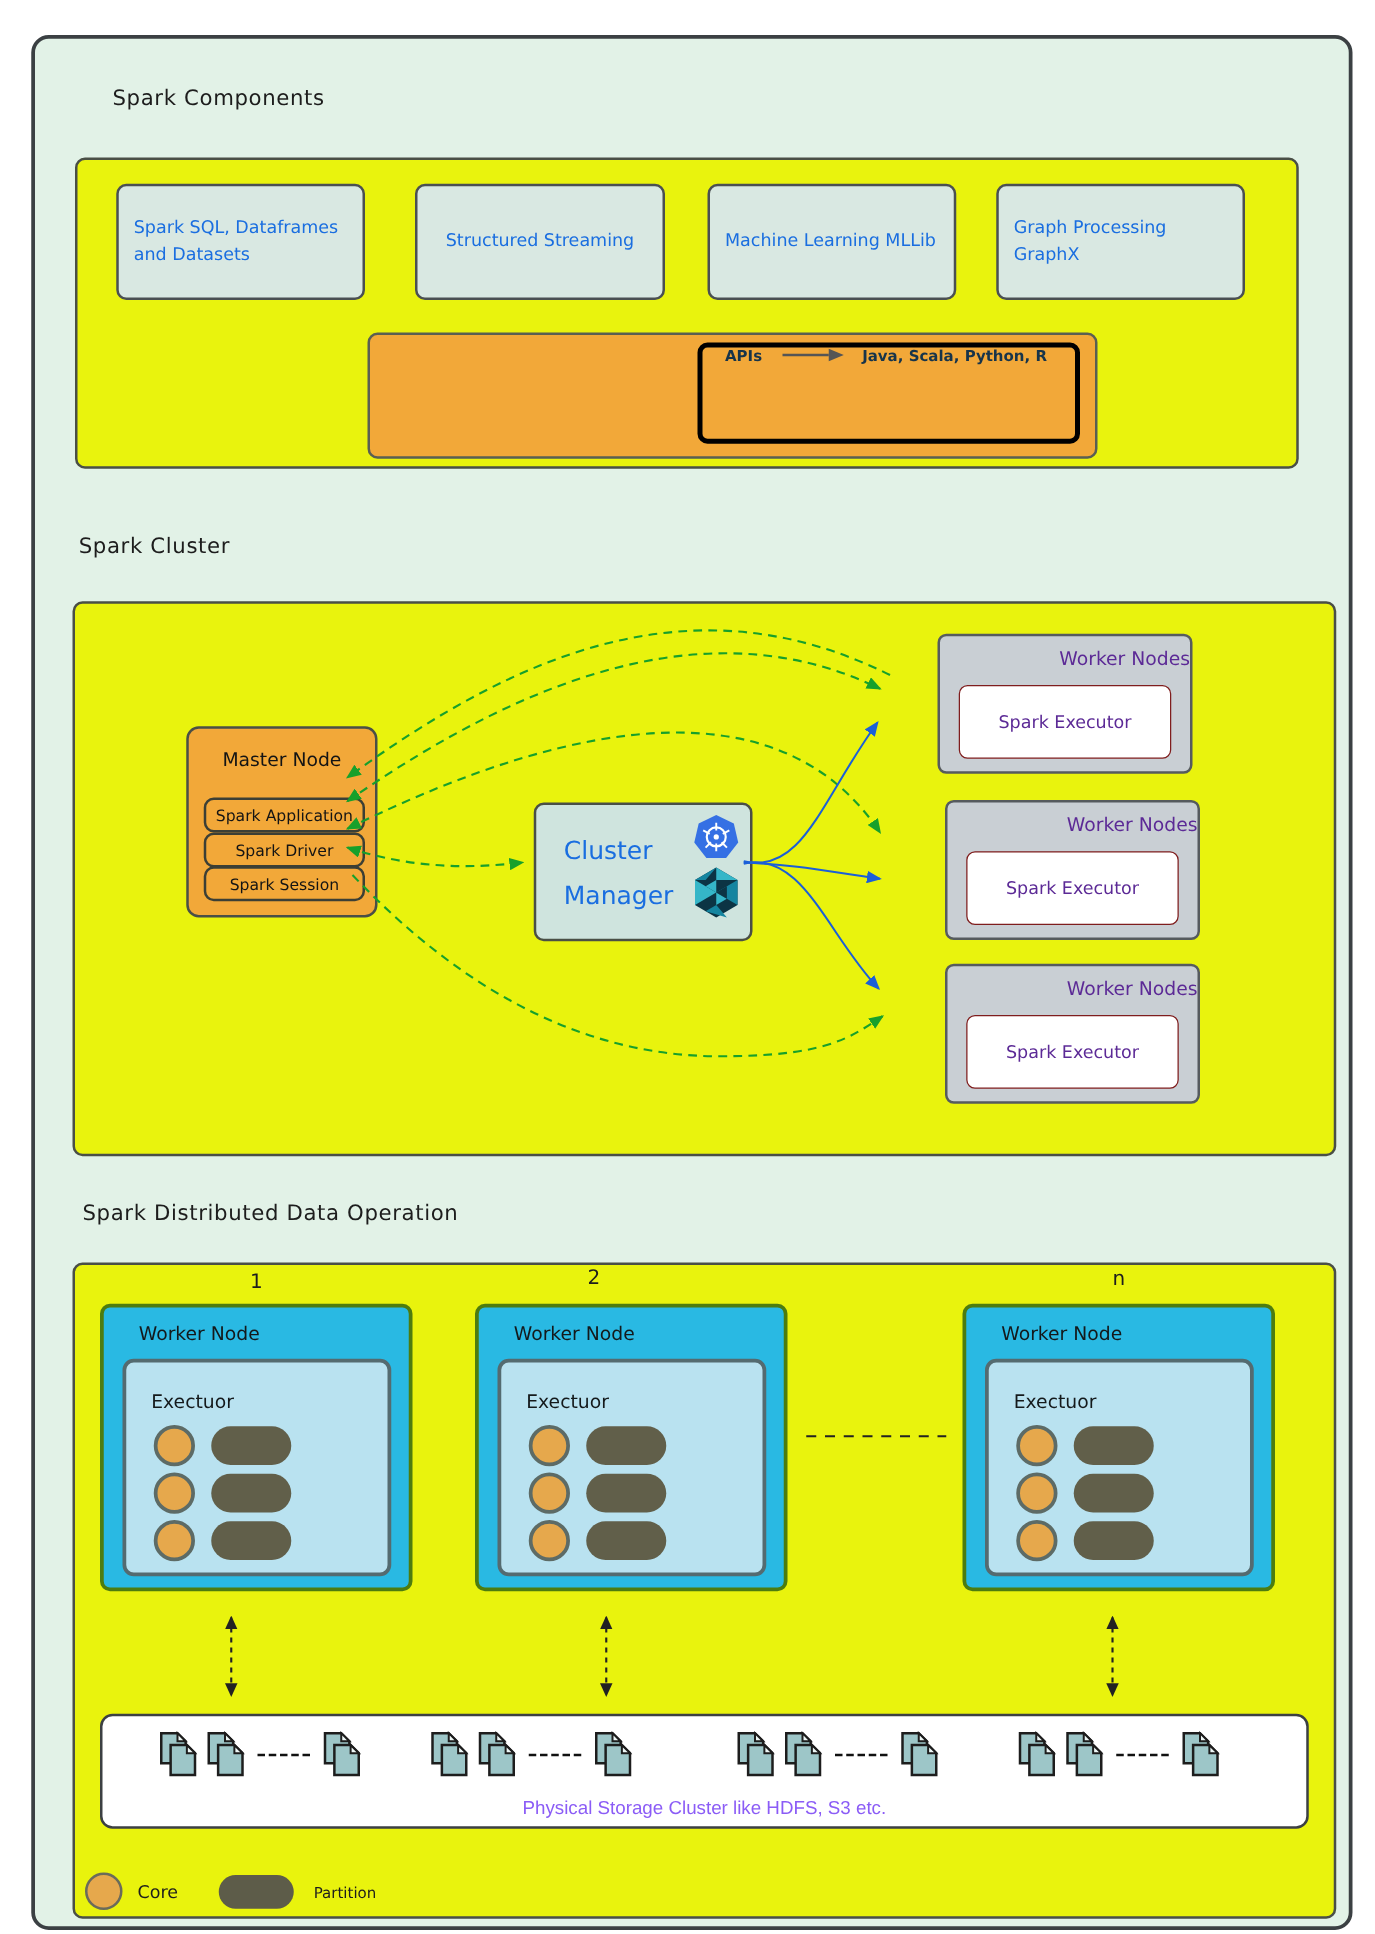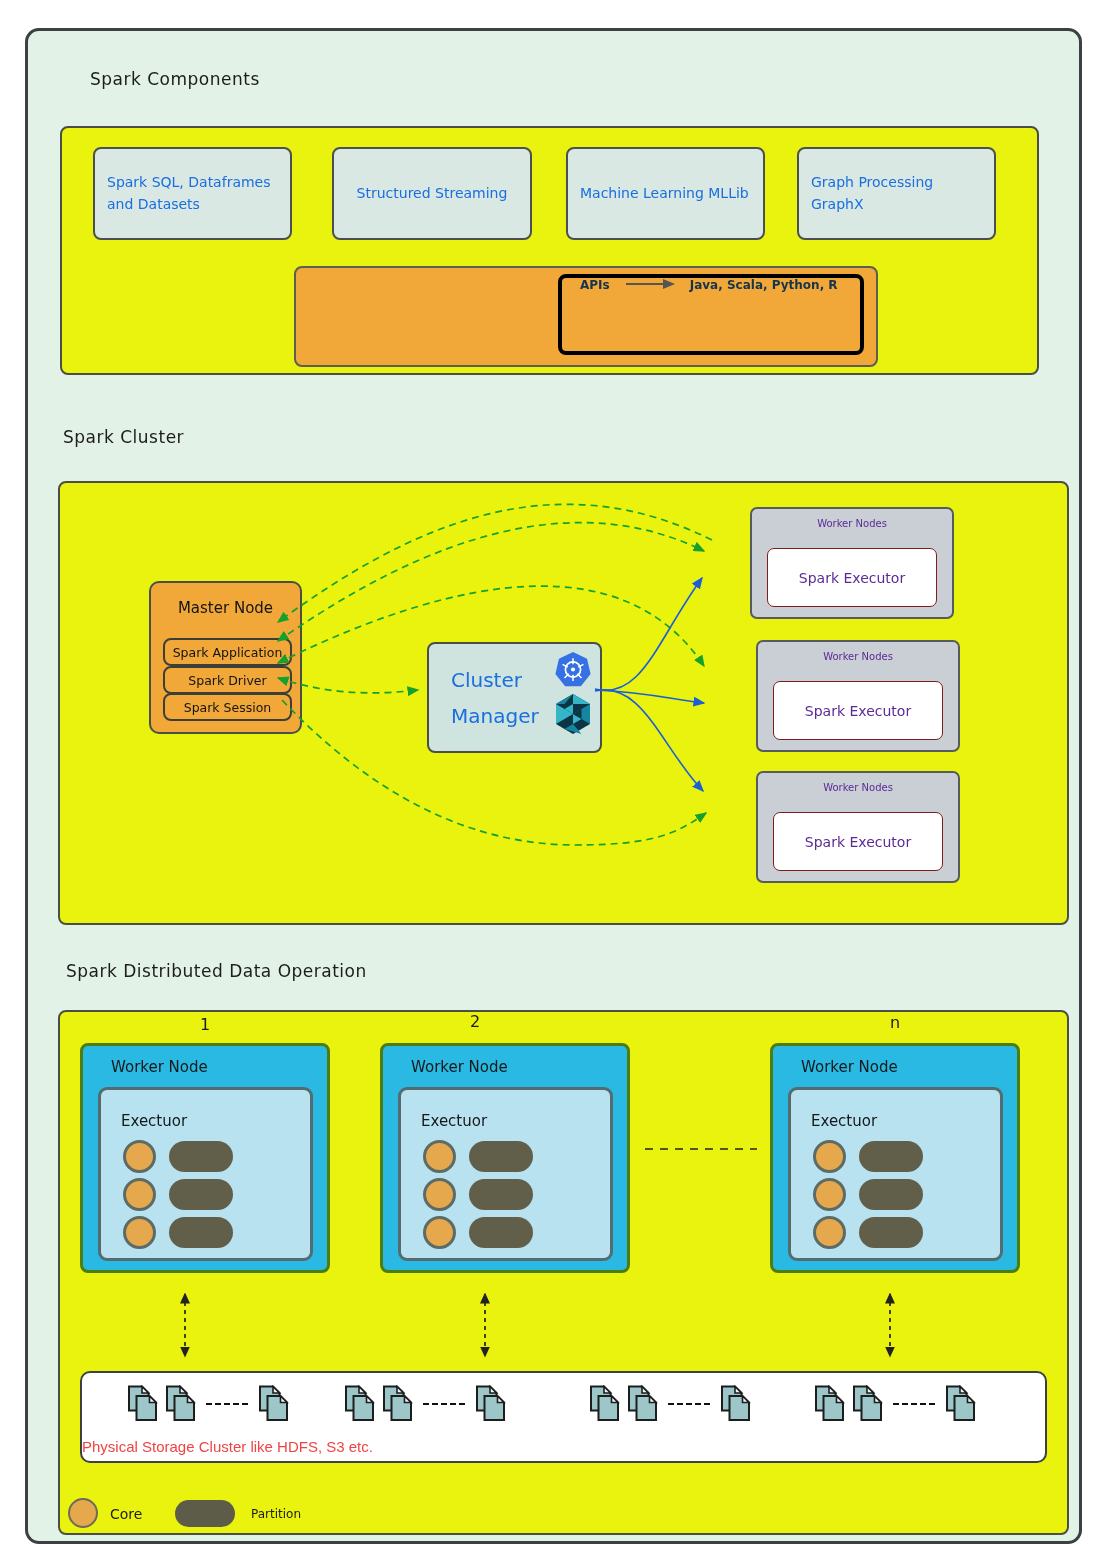--- a/index.html
+++ b/index.html
@@ -21,40 +21,40 @@
   
   .master{position:absolute;background:#f2a839;border:2px solid #4a4f46;border-radius:10px;}
   .master-title{position:absolute;top:16px;width:100%;text-align:center;color:#141414;font-size:15px;}
   .master-item{position:absolute;left:12px;width:125px;height:24px;background:#f2a839;border:2px solid #3c3f35;
                border-radius:8px;color:#141414;font-size:12.5px;display:flex;align-items:center;justify-content:center;}
   .cm-box{position:absolute;background:#cfe4de;border:2px solid #4a4f46;border-radius:8px;}
   .cm-label{position:absolute;left:22px;top:0;height:100%;display:flex;align-items:center;
             color:#1a6ee0;font-size:20px;width:96px;line-height:1.8;}
   .cm-ico{position:absolute;}
   .wnode{position:absolute;width:200px;height:108px;background:#c9cfd4;border:2px solid #565b5e;border-radius:7px;}
-  .wnode-title{position:absolute;top:9px;width:100%;text-align:center;color:#5c2a96;font-size:10px;}
+  .wnode-title{position:absolute;top:9px;width:100%;text-align:right;color:#5c2a96;font-size:15px;}
   .wnode-exec{position:absolute;left:15px;top:39px;width:168px;height:57px;background:#ffffff;border:1px solid #7f1d1d;
               border-radius:7px;display:flex;align-items:center;justify-content:center;color:#5c2a96;font-size:14px;}
   
   .idx{position:absolute;width:40px;text-align:center;color:#1d1d1d;font-size:16px;}
   .cnode{position:absolute;width:250px;height:230px;background:#29b9e3;border:3px solid #4d7c0f;border-radius:8px;box-sizing:border-box;}
   .cnode-title{position:absolute;left:28px;top:12px;color:#14191b;font-size:15px;}
   .cnode-inner{position:absolute;left:15px;top:41px;width:215px;height:174px;background:#b9e2f0;
                border:3px solid #546b70;border-radius:9px;box-sizing:border-box;}
   .exec-label{position:absolute;left:20px;top:22px;color:#14191b;font-size:15px;}
   .rows{position:absolute;left:22px;top:50px;display:flex;flex-direction:column;gap:5px;}
   .row{display:flex;align-items:center;gap:13px;}
   .core-dot{width:33px;height:33px;border-radius:50%;background:#e6a84c;border:3px solid #5d6b66;box-sizing:border-box;}
   .part-pill{width:64px;height:31px;border-radius:16px;background:#615f4a;}
   .storage{position:absolute;background:#ffffff;border:2px solid #3c4043;border-radius:10px;}
   .fgroup{position:absolute;top:12px;display:flex;align-items:center;gap:7px;}
   .fileicon{width:31px;height:37px;display:block;}
   .dashline{width:42px;border-top:2.5px dashed #111;margin:0 3px;}
-  .storage-label{position:absolute;left:0;bottom:6px;width:100%;text-align:left;
-                 font-family:"Liberation Sans",sans-serif;font-size:15px;color:#ef4444;}
+  .storage-label{position:absolute;left:0;bottom:6px;width:100%;text-align:center;
+                 font-family:"Liberation Sans",sans-serif;font-size:15px;color:#8b5cf6;}
   .legend-core{position:absolute;width:30px;height:30px;border-radius:50%;background:#e6a84c;border:2.5px solid #6b6b5a;box-sizing:border-box;}
   .legend-pill{position:absolute;width:60px;height:27px;border-radius:14px;background:#5d5c49;}
   .legend-text{position:absolute;color:#1d1d1d;font-size:14px;}
   .legend-text.small{font-size:12px;}
   .overlay{position:absolute;left:0;top:0;width:1100px;height:1547px;pointer-events:none;}
   .hidden-defs{position:absolute;width:0;height:0;overflow:hidden;}
 </style>
 </head>
 <body>
 

